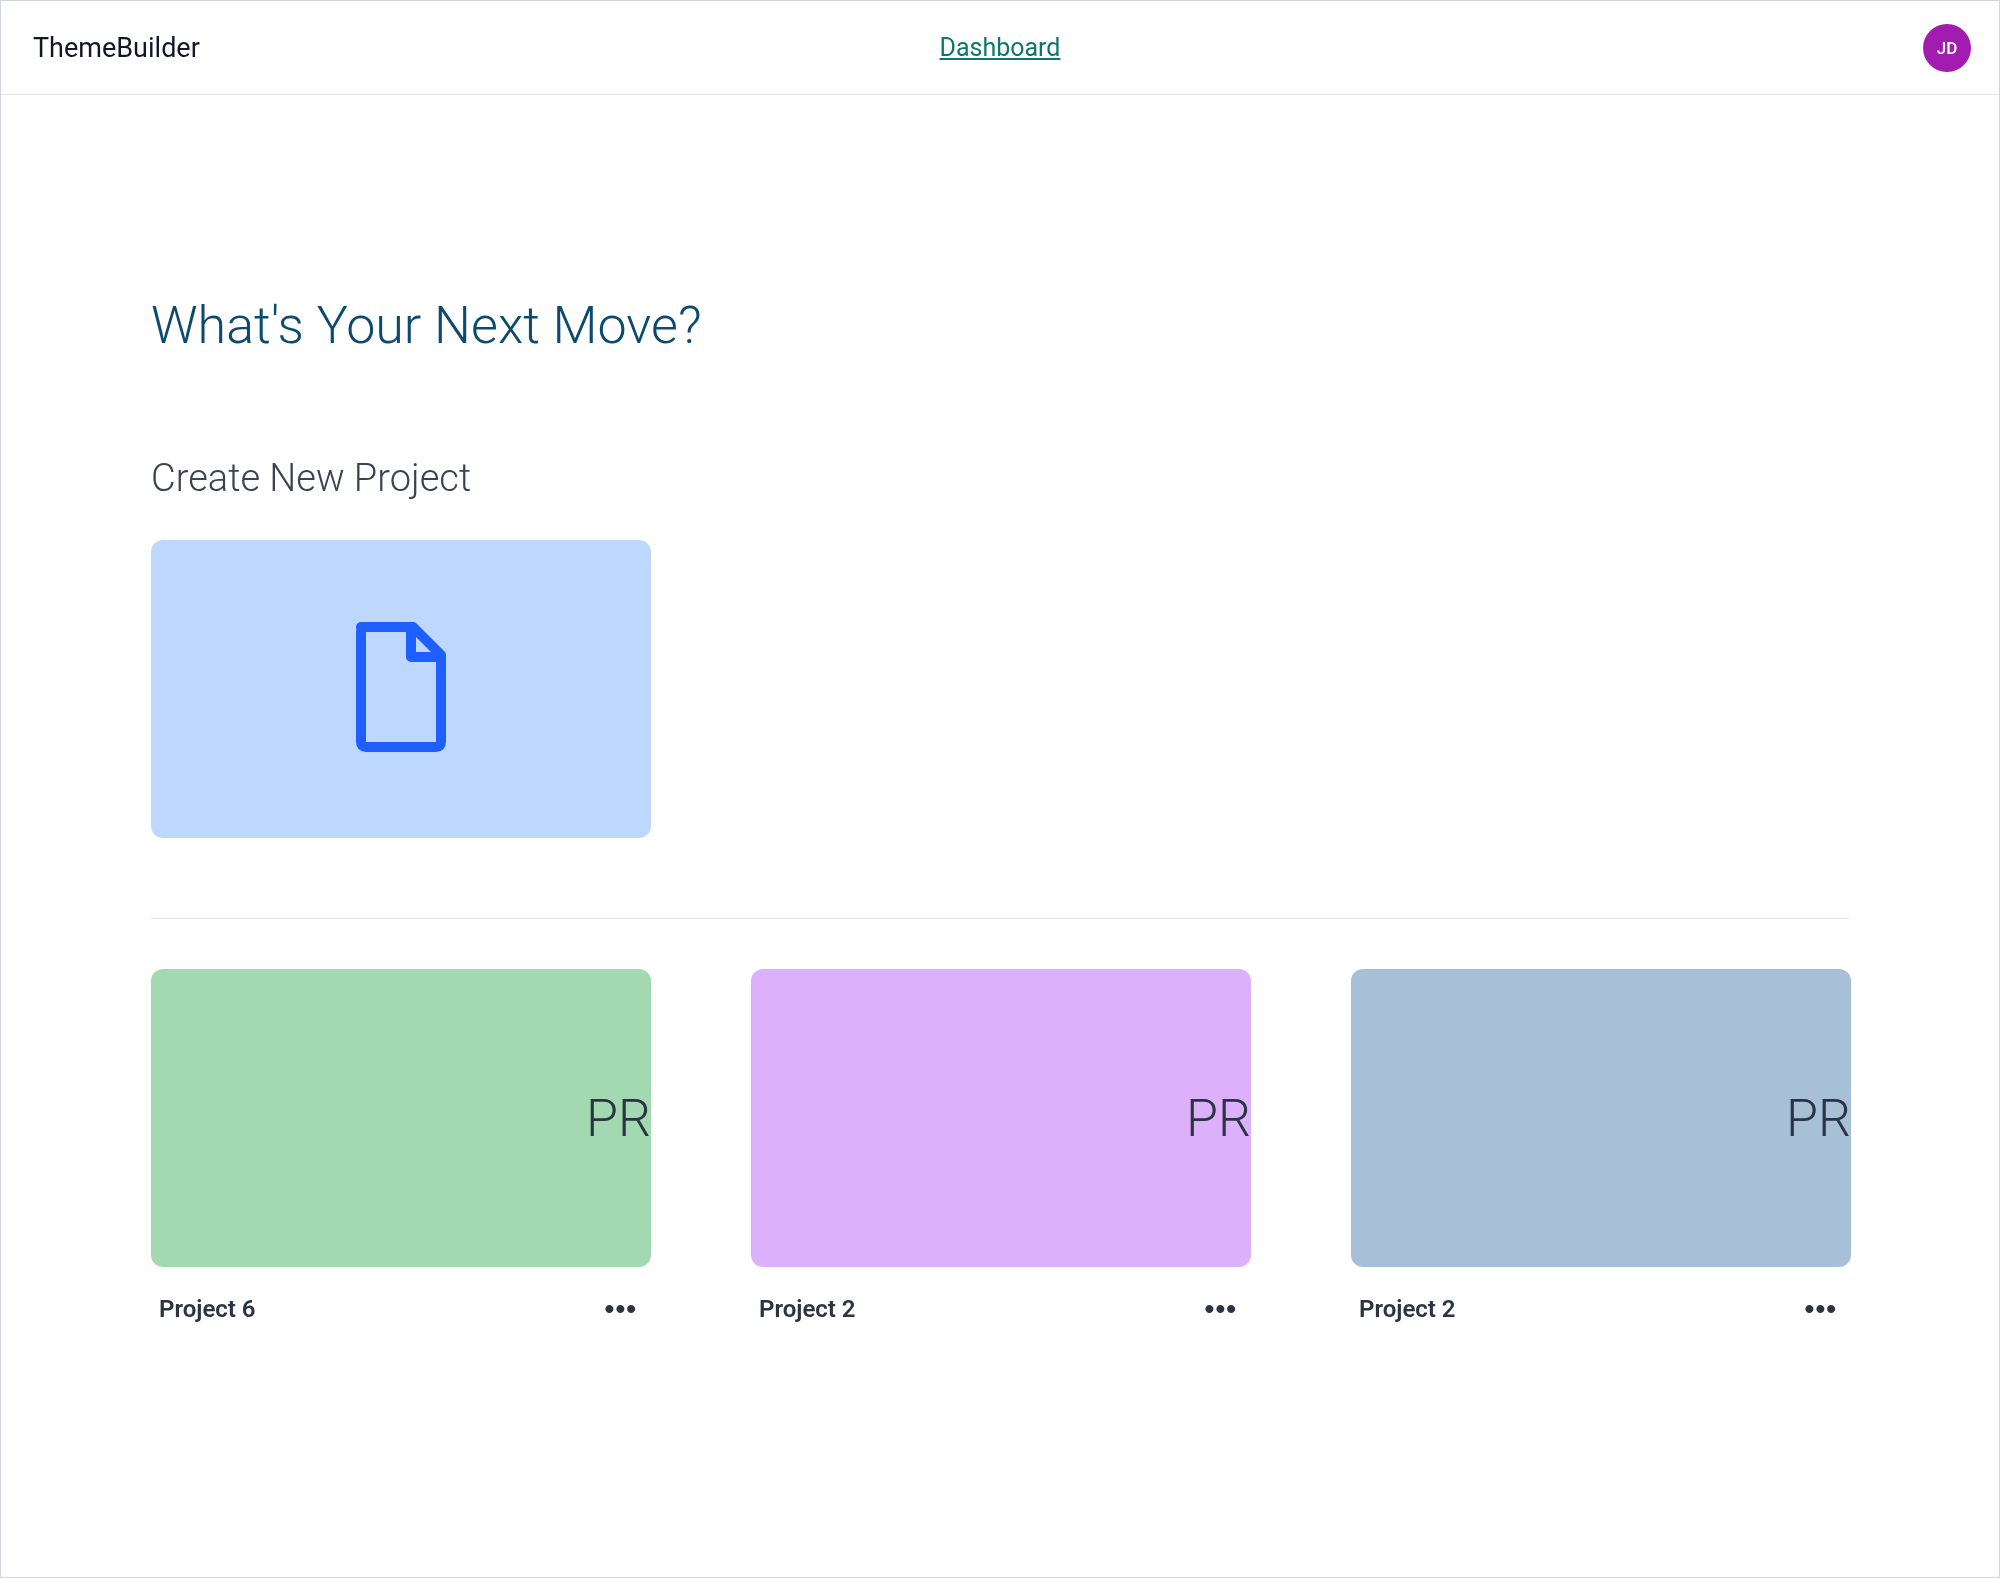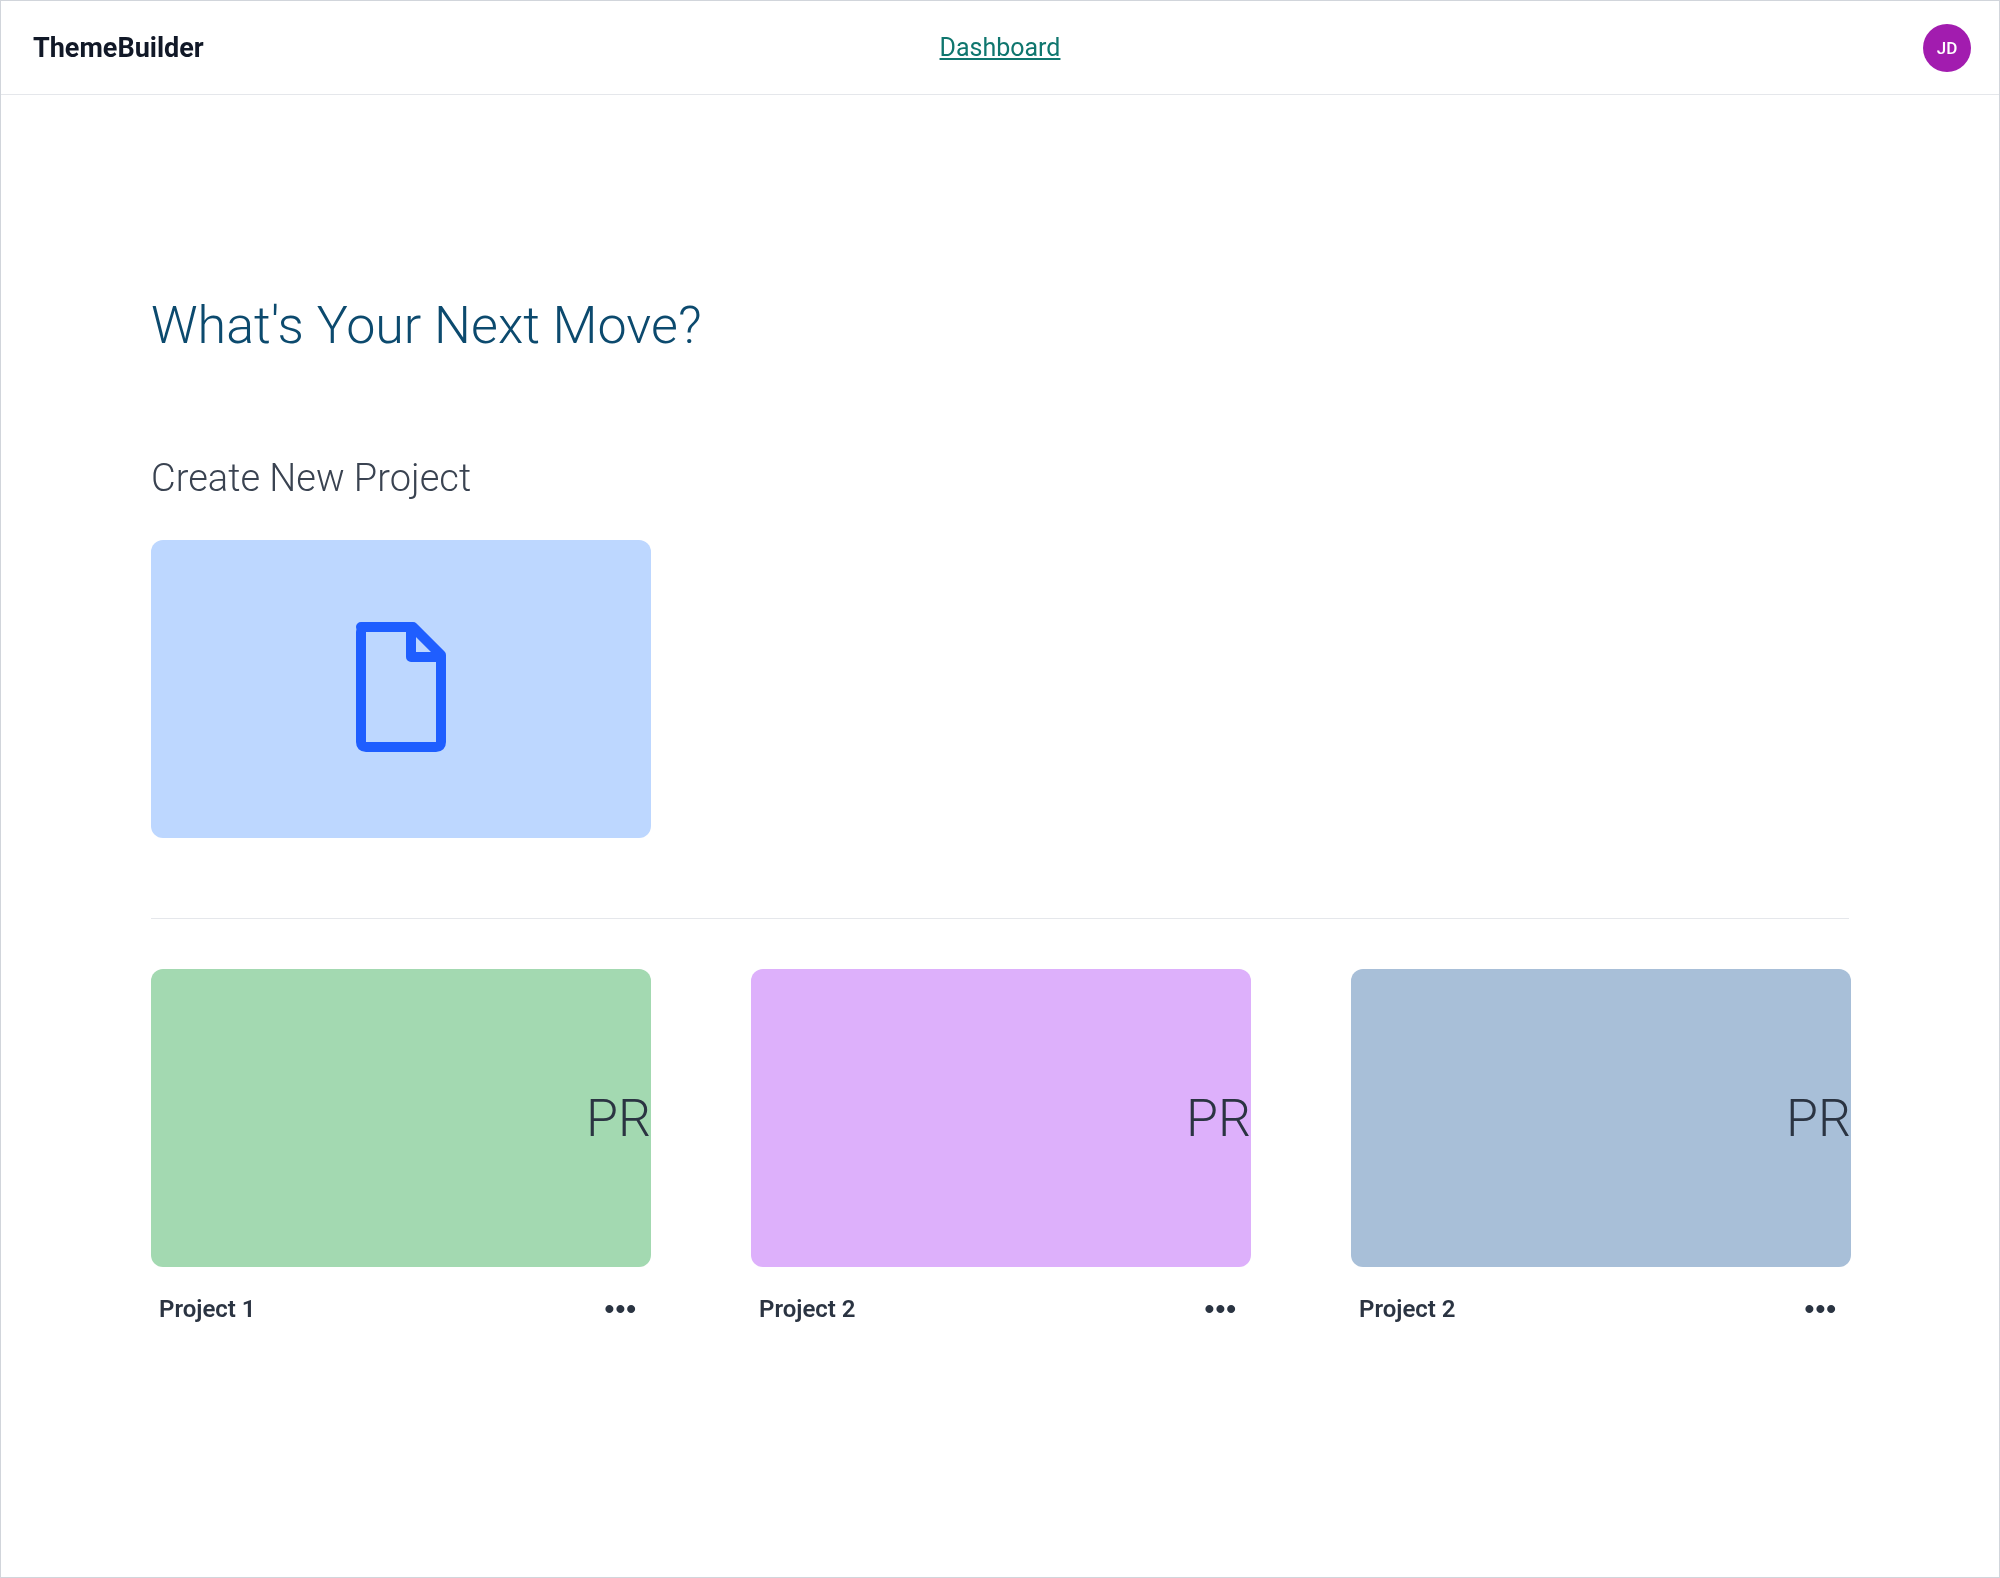--- a/index.html
+++ b/index.html
@@ -30,21 +30,21 @@
       height: 94px;
       border-bottom: 1px solid #e5e7eb;
       display: flex;
       align-items: center;
       padding: 0 32px;
       position: relative;
     }
     
     .app-title {
       font-size: 27px;
-      font-weight: 700;
+      font-weight: 400;
       color: #111827;
     }
     
     .page-label {
       position: absolute;
       left: 50%;
       transform: translateX(-50%);
       font-size: 25px;
       font-weight: 400;
       color: #0f766e;
@@ -195,21 +195,21 @@
     <hr class="divider">
 
 
     <div class="projects-grid">
 
       <div class="project-item">
         <div class="project-card" style="background:#a3d9b1">
           <span class="project-card-label">PR</span>
         </div>
         <div class="project-footer">
-          <span class="project-name">Project 1</span>
+          <span class="project-name">Project 6</span>
           <button class="more-btn">
             <span class="more-dots">•••</span>
           </button>
         </div>
       </div>
 
       <div class="project-item">
         <div class="project-card" style="background:#ddb0fb">
           <span class="project-card-label">PR</span>
         </div>

